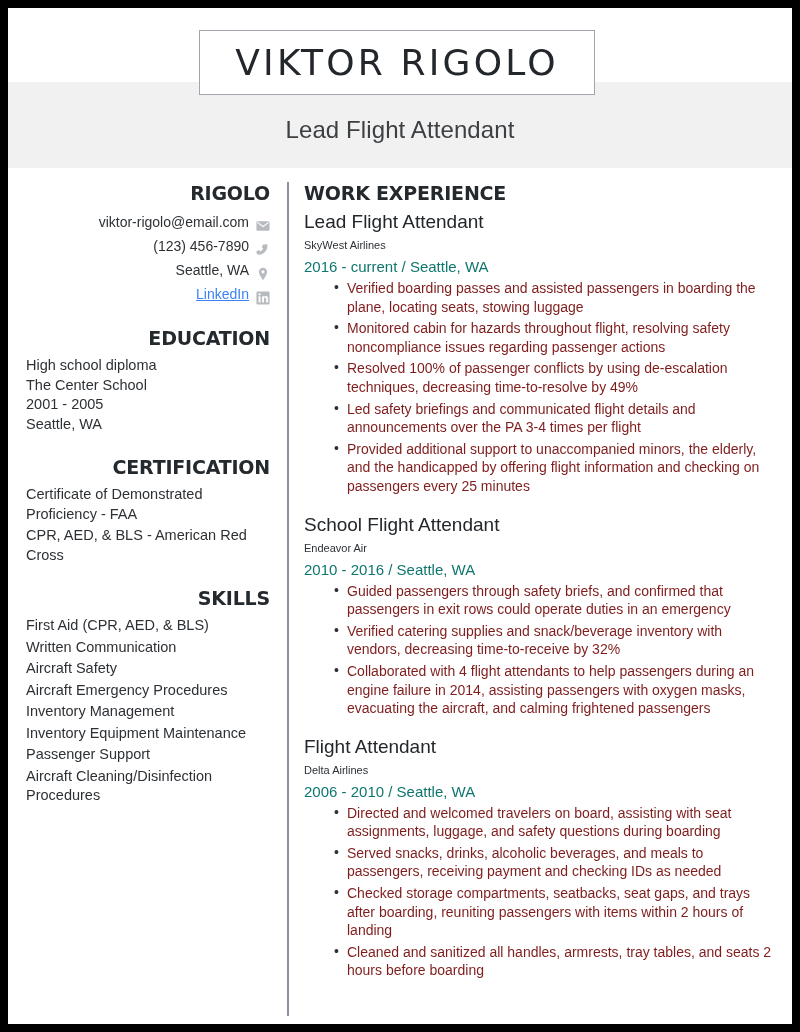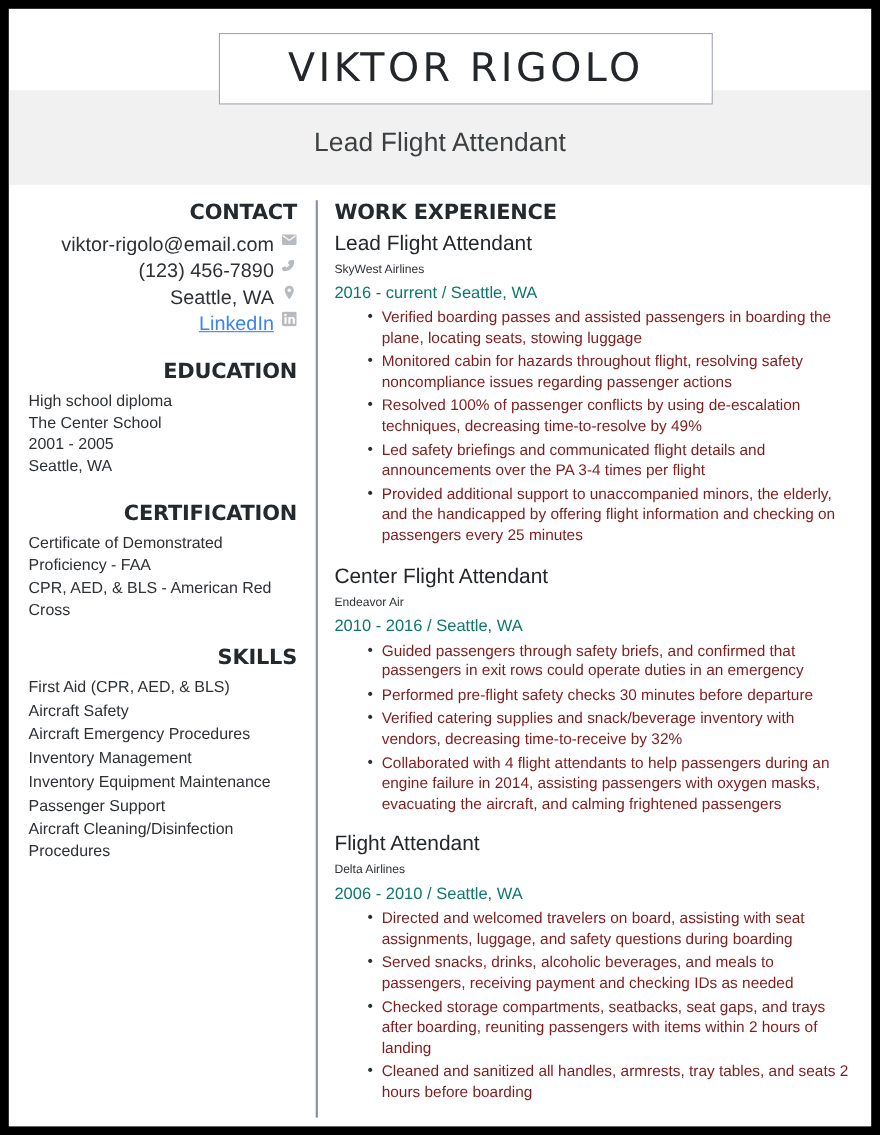--- a/index.html
+++ b/index.html
@@ -30,21 +30,21 @@
     left: 0;
     top: 74px;
     width: 784px;
     height: 86px;
     background: #f1f1f1;
   }
   .name-box {
     position: absolute;
     left: 191px;
     top: 22px;
-    width: 449px;
+    width: 396px;
     height: 65px;
     background: #ffffff;
     border: 1px solid #a0a5ae;
     box-sizing: border-box;
     display: flex;
     align-items: center;
     justify-content: center;
   }
   .name-text {
     font-family: "DejaVu Sans", sans-serif;
@@ -100,24 +100,24 @@
     margin: 0 0 7px 0;
   }
   .left-col .sec-head { text-align: right; }
   .sec-head.wx { margin-bottom: 5px; }
 
   .sec-block { margin-bottom: 22px; }
 
   
   .contact-row {
     display: flex;
-    align-items: flex-start;
+    align-items: flex-end;
     justify-content: flex-end;
     gap: 7px;
-    font-size: 18px;
+    font-size: 14px;
     color: #2d3135;
     line-height: 22px;
     margin-bottom: 2px;
   }
   .contact-row .ctext { white-space: nowrap; }
   .contact-row a.ctext {
     color: #3b82f6;
     text-decoration: underline;
   }
   .cicon {
@@ -193,21 +193,21 @@
     <span class="name-text">VIKTOR RIGOLO</span>
   </div>
 
   <div class="subtitle">Lead Flight Attendant</div>
 
   <div class="divider"></div>
 
   <div class="left-col">
 
     <div class="sec-block">
-      <div class="sec-head">CONTACT</div>
+      <div class="sec-head">RIGOLO</div>
 
       <div class="contact-row">
         <span class="ctext">viktor-rigolo@email.com</span>
         <span class="cicon">
           <svg width="14" height="14" viewBox="0 0 16 16">
               <rect x="0.5" y="2.5" width="15" height="11" rx="1.2" fill="#b7bbc0"></rect>
               <path d="M1.6 3.8 L8 8.6 L14.4 3.8" fill="none" stroke="#ffffff" stroke-width="1.2"></path>
             </svg>
         </span>
       </div>
@@ -254,20 +254,21 @@
 
     <div class="sec-block">
       <div class="sec-head">CERTIFICATION</div>
       <div class="left-line gap-item">Certificate of Demonstrated Proficiency - FAA</div>
       <div class="left-line gap-item">CPR, AED, &amp; BLS - American Red Cross</div>
     </div>
 
     <div class="sec-block">
       <div class="sec-head">SKILLS</div>
       <div class="left-line gap-item">First Aid (CPR, AED, &amp; BLS)</div>
+      <div class="left-line gap-item">Written Communication</div>
       <div class="left-line gap-item">Aircraft Safety</div>
       <div class="left-line gap-item">Aircraft Emergency Procedures</div>
       <div class="left-line gap-item">Inventory Management</div>
       <div class="left-line gap-item">Inventory Equipment Maintenance</div>
       <div class="left-line gap-item">Passenger Support</div>
       <div class="left-line gap-item">Aircraft Cleaning/Disinfection Procedures</div>
     </div>
 
   </div>
 
@@ -281,26 +282,25 @@
       <ul class="bullets">
         <li>Verified boarding passes and assisted passengers in boarding the plane, locating seats, stowing luggage</li>
         <li>Monitored cabin for hazards throughout flight, resolving safety noncompliance issues regarding passenger actions</li>
         <li>Resolved 100% of passenger conflicts by using de-escalation techniques, decreasing time-to-resolve by 49%</li>
         <li>Led safety briefings and communicated flight details and announcements over the PA 3-4 times per flight</li>
         <li>Provided additional support to unaccompanied minors, the elderly, and the handicapped by offering flight information and checking on passengers every 25 minutes</li>
       </ul>
     </div>
 
     <div class="job">
-      <div class="job-title">Center Flight Attendant</div>
+      <div class="job-title">School Flight Attendant</div>
       <div class="job-company">Endeavor Air</div>
       <div class="job-meta">2010 - 2016  /  Seattle, WA</div>
       <ul class="bullets">
         <li>Guided passengers through safety briefs, and confirmed that passengers in exit rows could operate duties in an emergency</li>
-        <li>Performed pre-flight safety checks 30 minutes before departure</li>
         <li>Verified catering supplies and snack/beverage inventory with vendors, decreasing time-to-receive by 32%</li>
         <li>Collaborated with 4 flight attendants to help passengers during an engine failure in 2014, assisting passengers with oxygen masks, evacuating the aircraft, and calming frightened passengers</li>
       </ul>
     </div>
 
     <div class="job">
       <div class="job-title">Flight Attendant</div>
       <div class="job-company">Delta Airlines</div>
       <div class="job-meta">2006 - 2010  /  Seattle, WA</div>
       <ul class="bullets">

